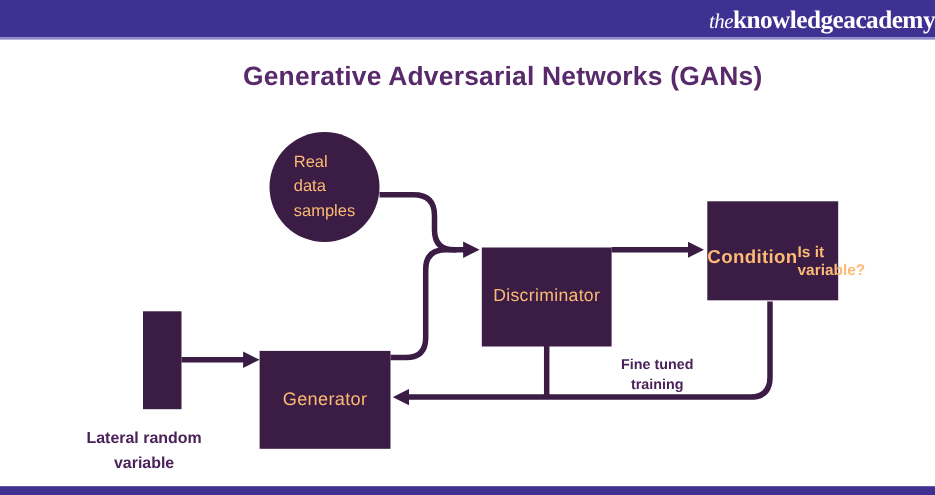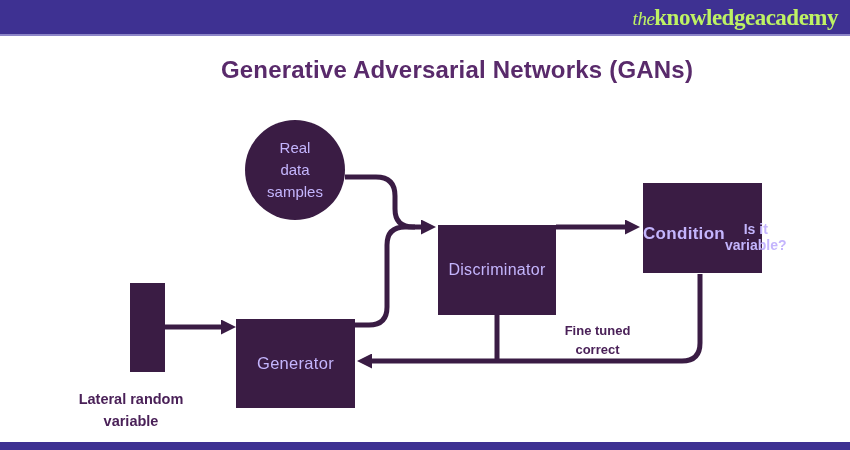--- a/index.html
+++ b/index.html
@@ -12,37 +12,37 @@
   .header{
     position:absolute;left:0;top:0;width:850px;height:34px;
     background:var(--header_bg,#3e3192);
     display:flex;align-items:center;justify-content:flex-end;
   }
   .header-sep{
     position:absolute;left:0;top:34px;width:850px;height:2px;
     background:var(--header_sep,#8c85c8);
   }
   .logo{
-    padding-right:12px;color:#bef264;white-space:nowrap;line-height:1;
+    color:#ffffff;white-space:nowrap;line-height:1;
     font-family:"Liberation Serif","DejaVu Serif",serif;
     letter-spacing:-0.5px;
   }
   .logo .the{font-style:italic;font-weight:400;font-size:19px;}
   .logo .kn,.logo .ac{font-weight:700;font-size:23px;}
   
   .title{
     position:absolute;left:0;top:56px;width:850px;text-align:center;
     font-size:24px;font-weight:700;color:var(--title_color,#592a6b);
     letter-spacing:0.2px;
     padding-left:32px;
   }
   
   .node{
-    position:absolute;background:var(--node_fill,#3a1c44);color:#c4b5fd;
-    display:flex;align-items:center;justify-content:center;text-align:center;
+    position:absolute;background:var(--node_fill,#3a1c44);color:#fdba74;
+    display:flex;align-items:center;justify-content:center;
   }
   .circle{
     left:245px;top:120px;width:100px;height:100px;border-radius:50%;
     font-size:15px;font-weight:500;line-height:1.45;white-space:pre-line;
   }
   .discriminator{left:438px;top:183px;width:118px;height:90px;font-size:16px;font-weight:500;letter-spacing:0.3px;margin-top:42px;}
   .condition{
     left:643px;top:183px;width:119px;height:90px;
     flex-direction:row;justify-content:flex-start;
   }
@@ -111,19 +111,19 @@
   <div class="node condition">
     <div class="cond-title">Condition</div>
     <div class="cond-sub">Is it variable?</div>
   </div>
 
   <div class="node noise-bar"></div>
 
   <div class="node generator">Generator</div>
 
   <div class="flabel lbl-finetuned">Fine tuned
-correct</div>
+training</div>
   <div class="flabel lbl-lateral">Lateral random
 variable</div>
 
   <div class="footer"></div>
 
 </div>
 
 </body></html>

